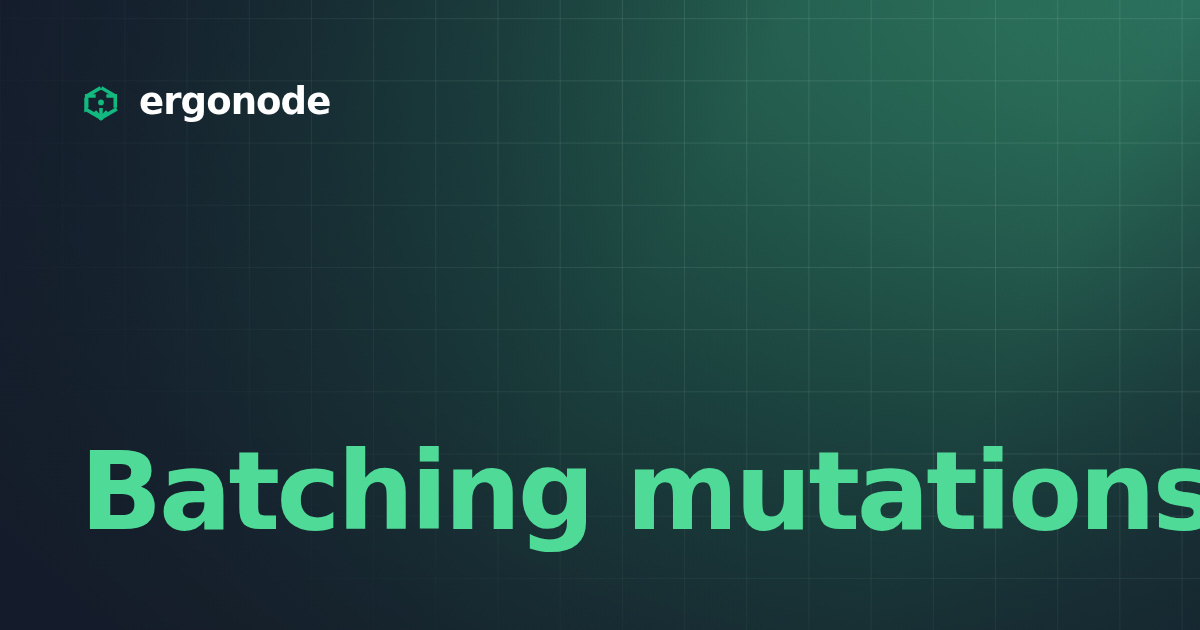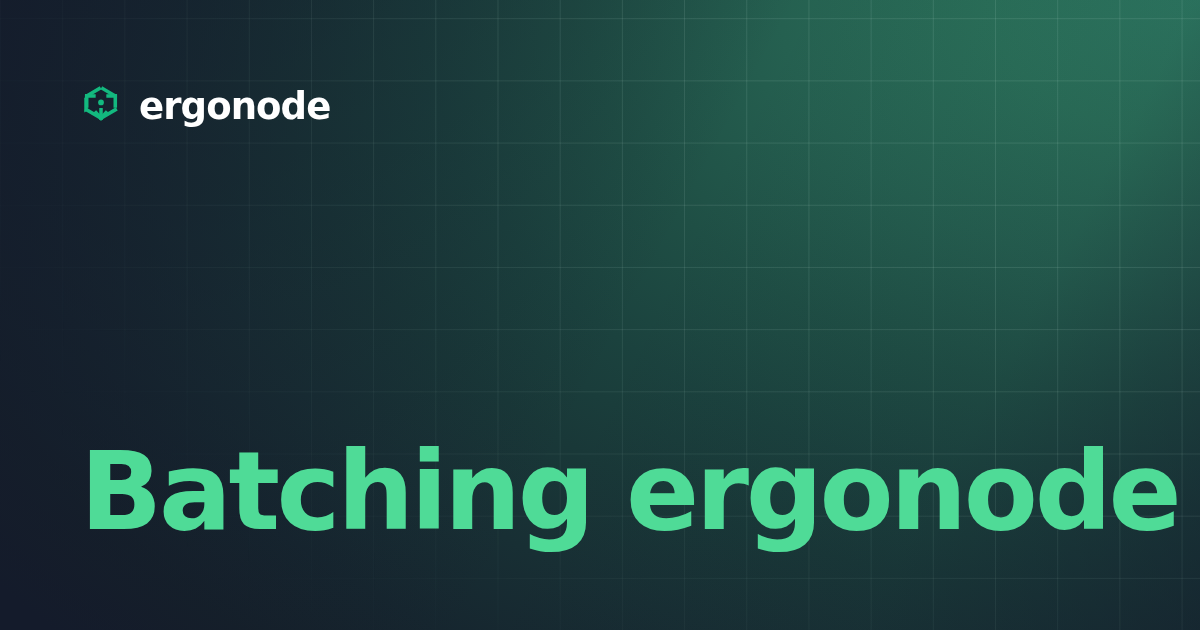--- a/index.html
+++ b/index.html
@@ -95,21 +95,20 @@
     position: absolute;
     inset: 0;
     z-index: 5;
   }
 
   .brand {
     position: absolute;
     left: 78px;
     top: 82px;
     display: flex;
-    align-items: center;
     gap: 15px;
   }
 
   .brand-mark {
     width: 46px;
     height: 46px;
     display: block;
     flex: 0 0 auto;
   }
 
@@ -180,16 +179,16 @@
           <path d="M9.1 29.0 L24.0 37.8 L38.9 29.0"></path>
           <path d="M24.0 37.8 L24.0 29.0"></path>
           <path d="M18.8 32.0 L24.0 37.8 L29.2 32.0"></path>
         </g>
         <circle cx="24" cy="21.3" r="3.0" fill="#13b97f"></circle>
       </svg>
 
       <span class="brand-word">ergonode</span>
     </div>
 
-    <h1 class="headline">Batching ergonode</h1>
+    <h1 class="headline">Batching mutations</h1>
 
   </div>
 </div>
 
 </body></html>

